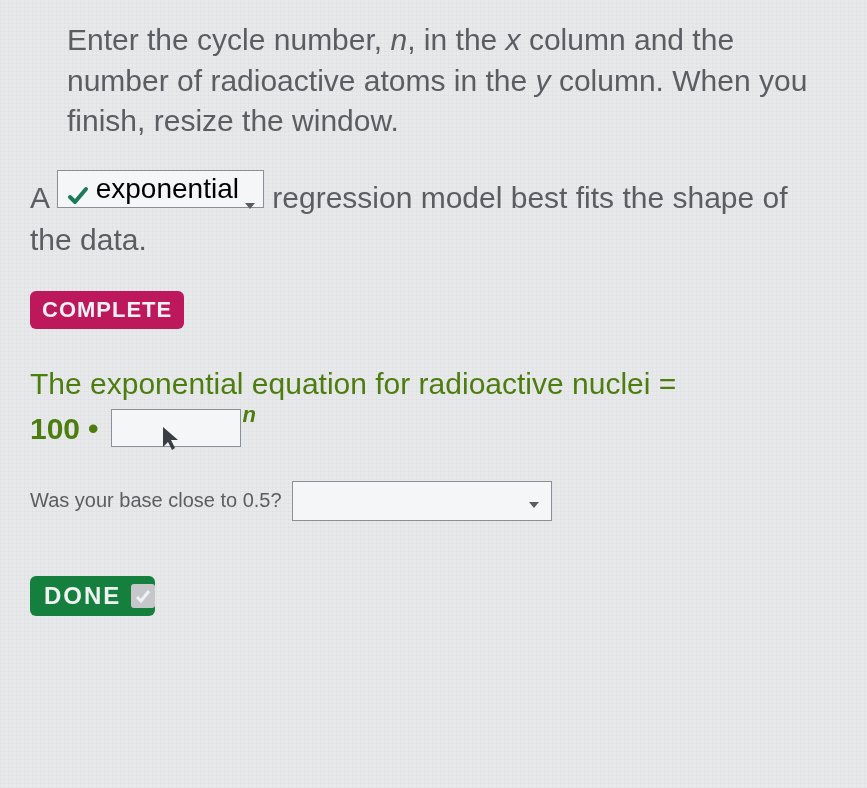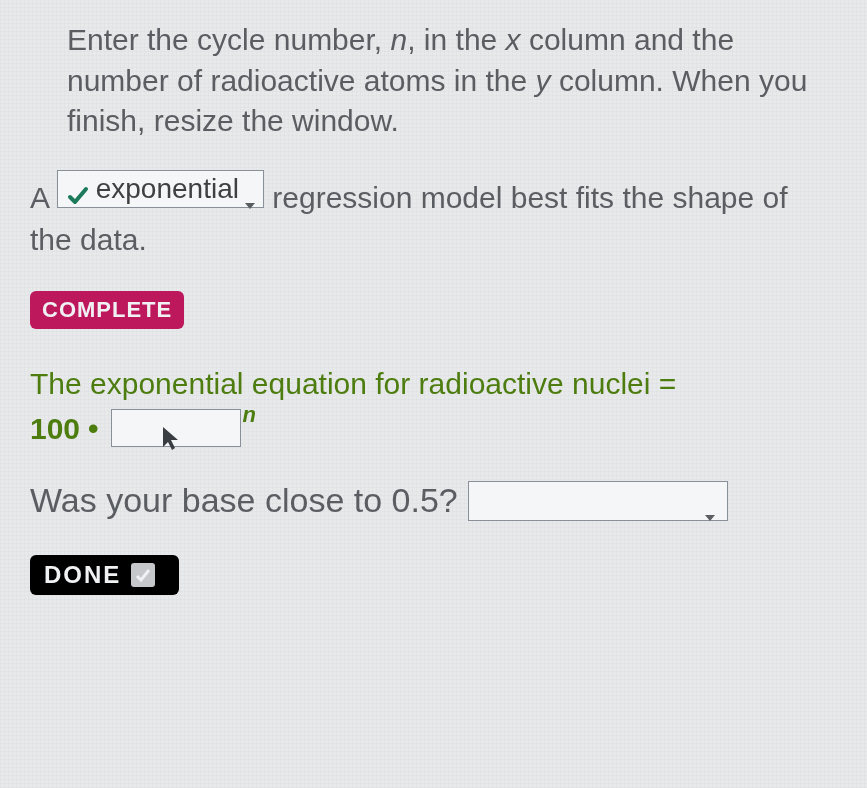--- a/index.html
+++ b/index.html
@@ -53,21 +53,21 @@
     .checkmark svg {
       width: 24px;
       height: 24px;
       stroke: #1a7a5a;
       stroke-width: 4;
       fill: none;
       stroke-linecap: round;
       stroke-linejoin: round;
     }
     .dropdown-text {
-      color: #404040;
+      color: #000000;
       font-size: 28px;
     }
     .chevron {
       display: inline-block;
       width: 14px;
       height: 14px;
       margin-left: 4px;
     }
     .chevron svg {
       width: 14px;
@@ -121,48 +121,49 @@
     }
     .exponent {
       font-style: italic;
       font-size: 22px;
       vertical-align: super;
       position: relative;
       top: -14px;
       margin-left: -2px;
     }
     .question-row {
-      font-size: 34px;
+      font-size: 20px;
       margin-bottom: 34px;
       color: #5a5d62;
       display: flex;
       align-items: center;
       flex-wrap: wrap;
     }
     .select-box {
       display: inline-flex;
       align-items: center;
       justify-content: flex-end;
       border: 1px solid #8a9099;
       background: #f5f6f7;
       width: 260px;
       height: 40px;
       margin-left: 10px;
       padding-right: 10px;
     }
     .done-badge {
       display: inline-flex;
       align-items: center;
-      background: #000000;
+      background: #15803d;
       color: #f0f1f3;
       font-size: 24px;
       font-weight: bold;
       letter-spacing: 2px;
-      padding: 6px 24px 6px 14px;
+      padding: 6px 0 6px 14px;
       border-radius: 6px;
+      margin-top: 21px;
     }
     .done-check {
       display: inline-block;
       width: 24px;
       height: 24px;
       background: #c5c7cb;
       border-radius: 3px;
       margin-left: 10px;
       position: relative;
     }

